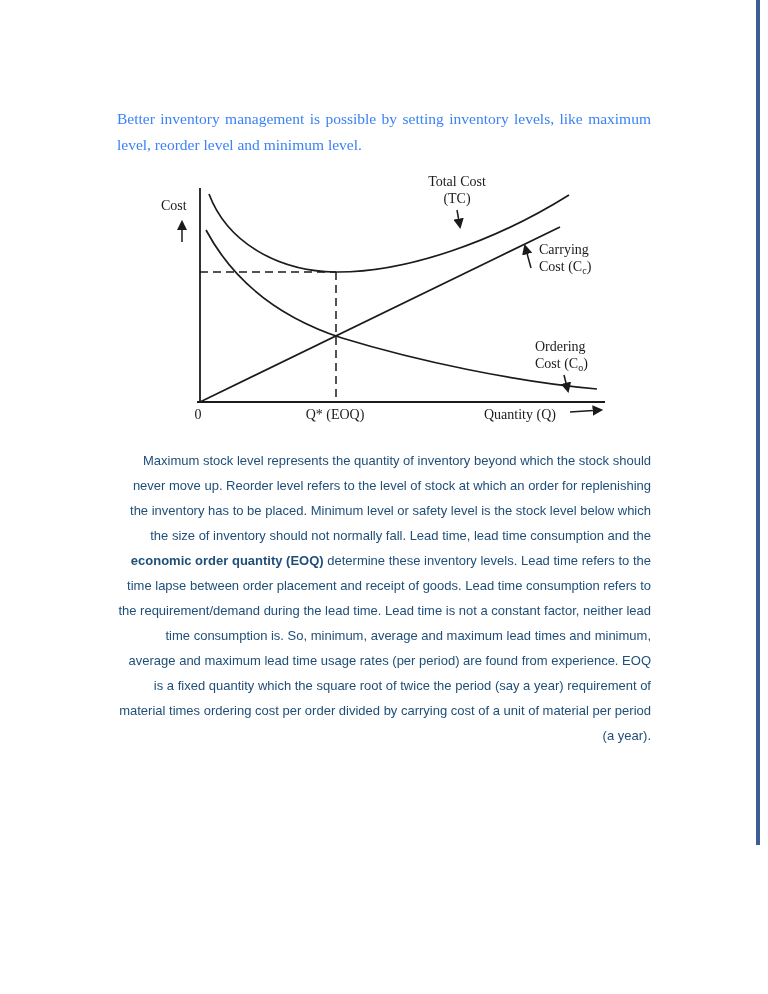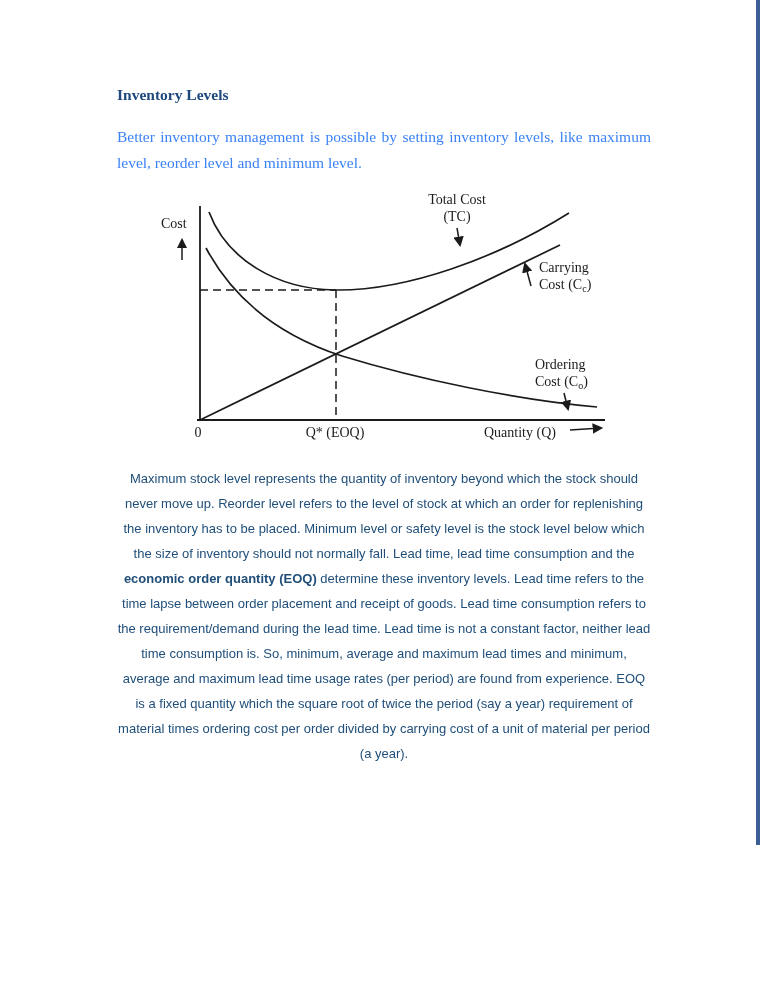--- a/index.html
+++ b/index.html
@@ -41,36 +41,35 @@
     font-size:14px;
     fill:#1b1b1b;
   }
   .figure .sub{font-size:10px;}
   .para2{
     margin:8px 0 13px 0;
     font-family:"Liberation Sans", sans-serif;
     font-size:13px;
     line-height:25px;
     color:#1F4E79;
-    text-align:center;
+    text-align:right;
   }
   .para2 strong{font-weight:bold;}
   .edge-bar{
     position:absolute;
     left:756px; top:0;
     width:4px; height:845px;
     background:#3C5E94;
   }
 </style>
 </head>
 <body>
 
 <div class="content">
 
-  <h2 class="heading">Inventory Levels</h2>
 
   <p class="para1">Better inventory management is possible by setting inventory levels, like maximum level, reorder level and minimum level.</p>
 
   <div class="figure">
     <svg width="520" height="270" viewBox="0 0 520 270">
       <defs>
         <marker id="arrow" viewBox="0 0 10 10" refX="8" refY="5" markerWidth="7" markerHeight="7" orient="auto-start-reverse">
           <path d="M0,0 L10,5 L0,10 z" fill="#1b1b1b"></path>
         </marker>
       </defs>

